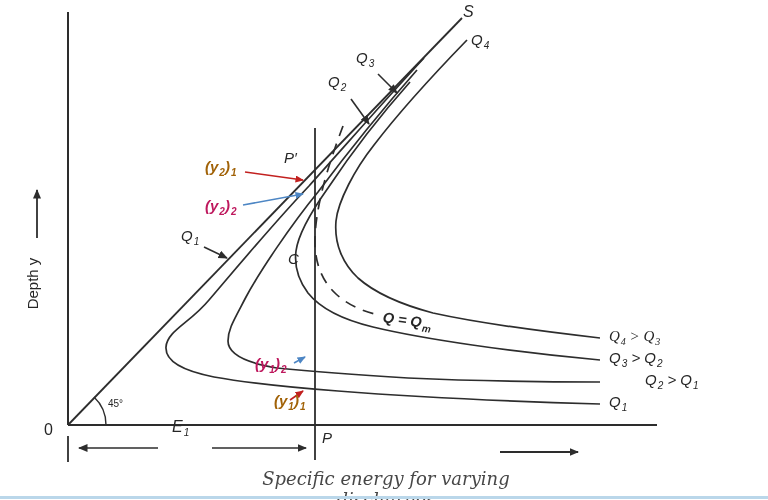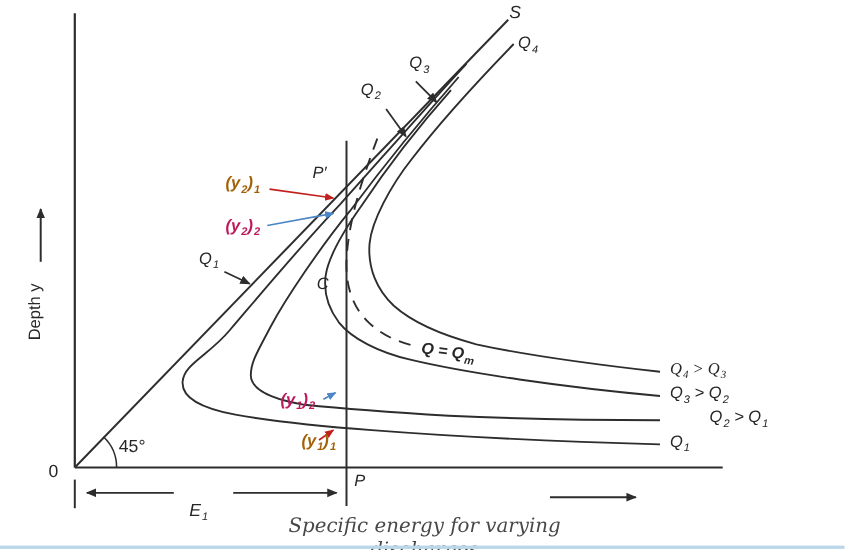--- a/index.html
+++ b/index.html
@@ -19,21 +19,21 @@
     transform:rotate(-90deg);font-size:15px;color:#262626;
   }
   .qm-lbl{transform:rotate(8deg);transform-origin:left top;font-size:14.5px;font-weight:bold;}
   .caption{
     position:absolute;left:252px;top:468px;width:268px;text-align:center;
     font-family:"DejaVu Serif","Liberation Serif",serif;font-style:italic;
     font-size:18px;color:#474747;
   }
   .axis-x-label{position:absolute;left:352px;top:441px;font-size:15.5px;color:#262626;}
   .bottom-rule{position:absolute;left:0;top:496px;width:768px;height:3px;}
-  .deg{font-size:16px;}
+  .deg{font-size:10px;}
 </style>
 </head>
 <body>
 
 <div id="stage">
 
   <svg id="diagram-svg" width="768" height="500" viewBox="0 0 768 500">
     <defs>
       <marker id="ab" markerWidth="11" markerHeight="9" refX="8.5" refY="4" orient="auto" markerUnits="userSpaceOnUse">
         <path d="M0,0 L9.5,4 L0,8 Z" fill="#2d2d2d"></path>
@@ -87,21 +87,21 @@
     <path d="M 294 363 L 305 357" stroke="#4d86c4" stroke-width="1.6" fill="none" marker-end="url(#abl)"></path>
     <path d="M 290 400 L 303 391" stroke="#c2201f" stroke-width="1.6" fill="none" marker-end="url(#ar)"></path>
   </svg>
 
   <div class="ylabel">Depth y</div>
 
   <div class="lbl it" style="left:463px;top:3px;font-size:16px;">S</div>
 
   <div class="lbl it" style="left:471px;top:32px;"><span>Q</span><sub>4</sub></div>
 
-  <div class="lbl it" style="left:372px;top:50px;"><span>Q</span><sub>3</sub></div>
+  <div class="lbl it" style="left:356px;top:50px;"><span>Q</span><sub>3</sub></div>
 
   <div class="lbl it" style="left:328px;top:74px;"><span>Q</span><sub>2</sub></div>
 
   <div class="lbl it" style="left:181px;top:228px;"><span>Q</span><sub>1</sub></div>
 
   <div class="lbl it" style="left:284px;top:150px;">P′</div>
 
   <div class="lbl it" style="left:288px;top:251px;">C</div>
 
   <div class="lbl it qm-lbl" style="left:384px;top:310px;"><span>Q = Q</span><sub>m</sub></div>
@@ -119,21 +119,21 @@
   <div class="lbl it" style="left:609px;top:350px;"><span>Q</span><sub>3</sub><span> &gt; Q</span><sub>2</sub></div>
 
   <div class="lbl it" style="left:609px;top:372px;margin-left:36px;"><span>Q</span><sub>2</sub><span> &gt; Q</span><sub>1</sub></div>
 
   <div class="lbl it" style="left:609px;top:394px;"><span>Q</span><sub>1</sub><span></span><sub></sub></div>
 
   <div class="lbl" style="left:44px;top:421px;font-size:16px;">0</div>
 
   <div class="lbl deg" style="left:108px;top:398px;">45°</div>
 
-  <div class="lbl it" style="left:172px;top:456px;font-size:16px;"><span>E</span><sub>1</sub></div>
+  <div class="lbl it" style="left:172px;top:418px;font-size:16px;"><span>E</span><sub>1</sub></div>
 
   <div class="lbl it" style="left:322px;top:430px;">P</div>
 
 
   <div class="caption">Specific energy for varying discharges</div>
 
   <div class="bottom-rule" style="background: rgb(186, 215, 234);"></div>
 </div>
 
 </body></html>

